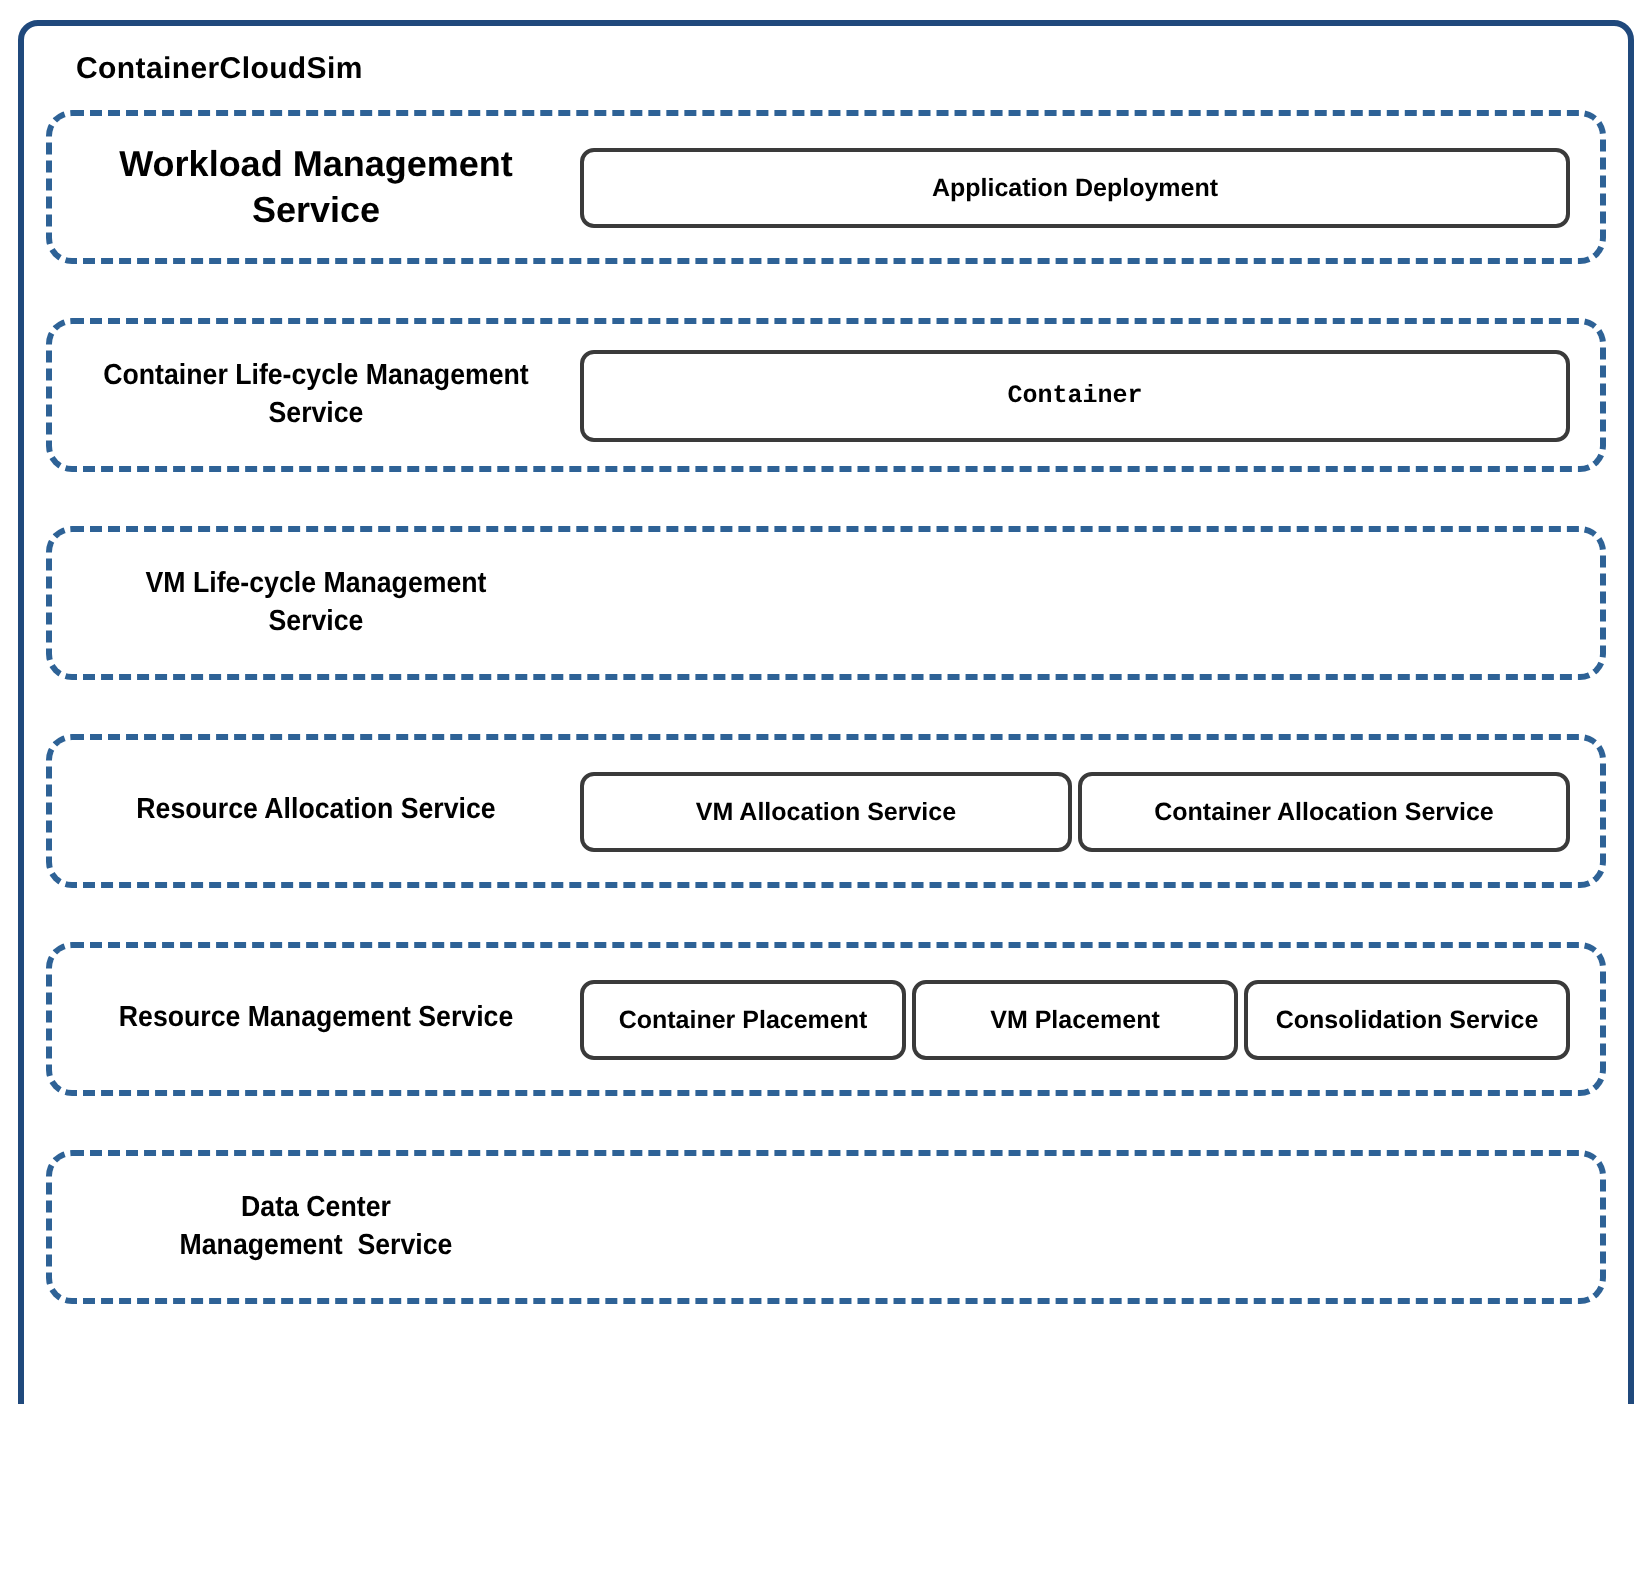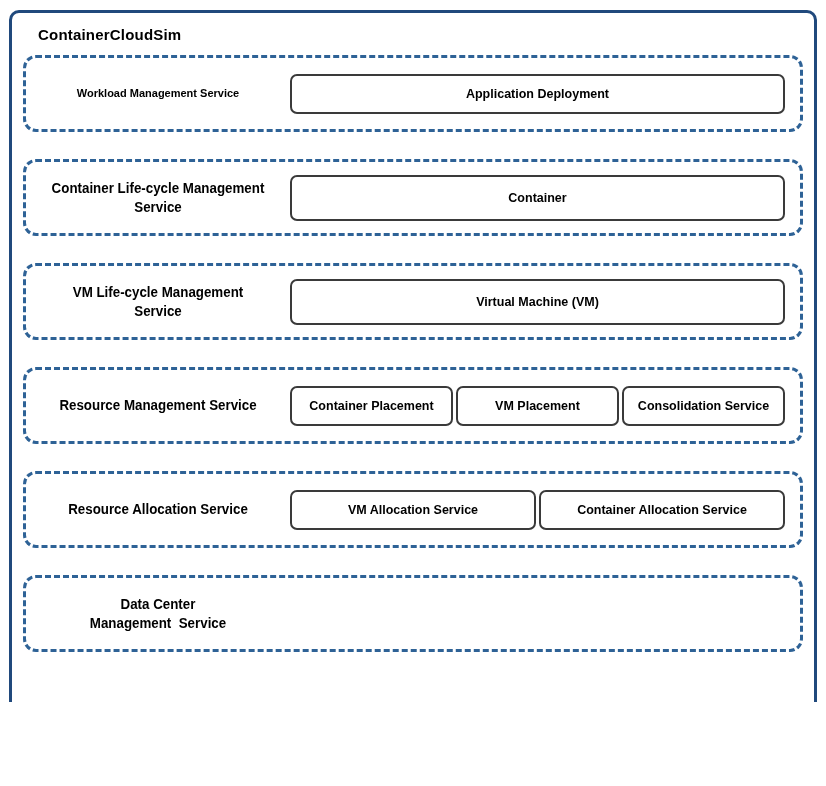--- a/index.html
+++ b/index.html
@@ -45,21 +45,21 @@
     border-radius: 13px;
     display: flex;
     align-items: center;
     background: #ffffff;
   }
   .service-label {
     width: 264px;
     flex: 0 0 264px;
     text-align: center;
     font-weight: bold;
-    font-size: 11px;
+    font-size: 18px;
     line-height: 1.25;
     white-space: pre-wrap;
   }
   .service-label.narrow {
     transform: scaleX(0.92);
     transform-origin: center;
     font-size: 14.5px;
   }
   .boxes {
     flex: 1;
@@ -77,20 +77,21 @@
     border-radius: 7px;
     display: flex;
     align-items: center;
     justify-content: center;
     font-weight: bold;
     font-size: 12.5px;
     text-align: center;
   }
   .service-row.tall .component-box {
     height: 46px;
+    font-family: Liberation Mono, monospace;
   }
 </style>
 </head>
 <body>
 
 <div class="canvas">
   <div class="outer">
     <div class="diagram-title">ContainerCloudSim</div>
     <div class="rows">
 
@@ -105,39 +106,36 @@
         <div class="service-label narrow">Container Life-cycle Management
 Service</div>
         <div class="boxes">
           <div class="component-box">Container</div>
         </div>
       </div>
 
       <div class="service-row tall">
         <div class="service-label narrow">VM Life-cycle Management
 Service</div>
+      </div>
+
+      <div class="service-row">
+        <div class="service-label narrow">Resource Allocation Service</div>
         <div class="boxes">
-          <div class="component-box">Virtual Machine (VM)</div>
+          <div class="component-box">VM Allocation Service</div>
+          <div class="component-box">Container Allocation Service</div>
         </div>
       </div>
 
       <div class="service-row">
         <div class="service-label narrow">Resource Management Service</div>
         <div class="boxes">
           <div class="component-box">Container Placement</div>
           <div class="component-box">VM Placement</div>
           <div class="component-box">Consolidation Service</div>
-        </div>
-      </div>
-
-      <div class="service-row">
-        <div class="service-label narrow">Resource Allocation Service</div>
-        <div class="boxes">
-          <div class="component-box">VM Allocation Service</div>
-          <div class="component-box">Container Allocation Service</div>
         </div>
       </div>
 
 
       <div class="service-row tall">
         <div class="service-label narrow">Data Center
 Management  Service</div>
       </div>
 
     </div>

